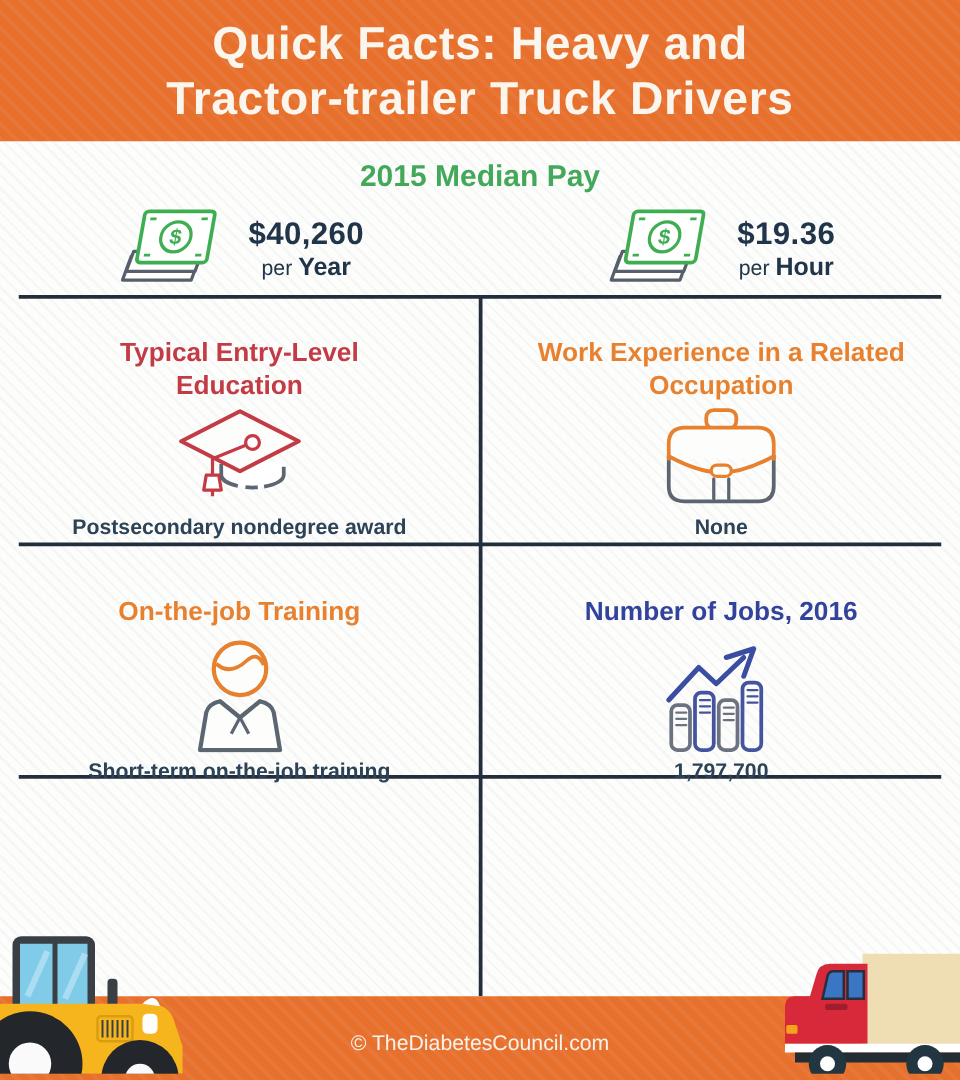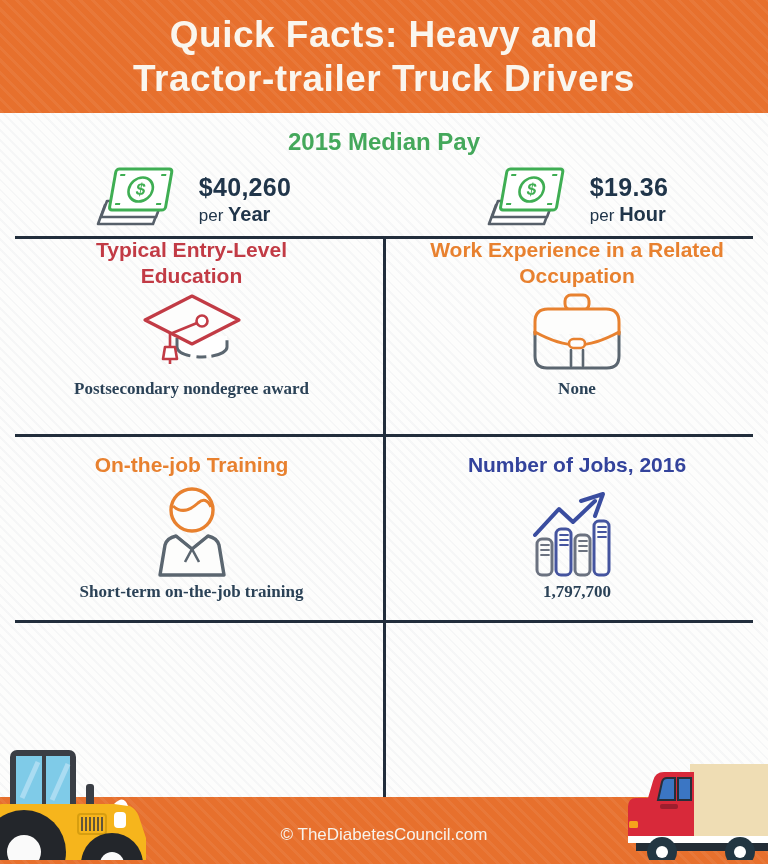--- a/index.html
+++ b/index.html
@@ -17,37 +17,37 @@
   #header-band { top:0; height:113px; display:flex; align-items:center; justify-content:center; }
   .header-title { color:#faf6ee; font-weight:bold; font-size:37px; line-height:1.18; text-align:center; letter-spacing:0.5px; }
   #footer-band { top:797px; height:67px; display:flex; align-items:flex-start; justify-content:center; }
   .footer-credit { color:#f7f3ec; font-size:17px; margin-top:28px; }
 
   
   #median-pay-title { position:absolute; top:128px; left:0; width:768px; text-align:center;
     font-weight:bold; font-size:24px; }
   .pay-row { position:absolute; top:160px; left:0; width:768px; height:78px; display:flex; }
   .pay-item { width:384px; display:flex; align-items:center; justify-content:center; gap:22px; }
-  .pay-text { color:#20354a; }
+  .pay-text { text-align:center; color:#20354a; }
   .pay-amount { font-weight:bold; font-size:25px; letter-spacing:0.3px; }
   .pay-unit { font-size:17px; margin-top:1px; }
   .pay-unit .unit-word { font-weight:bold; font-size:20px; }
 
   
   .h-div { position:absolute; left:15px; width:738px; height:3px; background:#222e3c; }
   #h-div-1 { top:236px; } #h-div-2 { top:434px; } #h-div-3 { top:620px; }
   .v-div { position:absolute; left:383px; width:3px; top:236px; height:561px; background:#222e3c; }
 
   
   .cell { position:absolute; display:flex; flex-direction:column; align-items:center;
     justify-content:space-between; padding:15px 14px 16px; }
   .cell-title { font-weight:bold; font-size:21px; line-height:1.25; text-align:center; max-width:330px; }
-  .cell-caption { font-weight:bold; font-size:17px; color:#2b4257; text-align:center;font-family:Liberation Serif, serif; }
+  .cell-caption { font-weight:bold; font-size:17px; color:#2b4257; text-align:center; }
   .c-l { left:0; width:383px; } .c-r { left:386px; width:382px; }
-  .row-1 { top:222px; height:193px; } .row-2 { top:437px; height:181px; } .row-3 { top:623px; height:172px; }
+  .row-1 { top:255px; height:193px; } .row-2 { top:462px; height:181px; } .row-3 { top:623px; height:172px; }
   .cell-icon { display:flex; align-items:center; justify-content:center; flex:1; }
 
   
   #tractor { position:absolute; left:-6px; bottom:0; }
   #truck { position:absolute; right:0; bottom:0; }
 </style>
 </head>
 <body>
 
 <div id="canvas">

